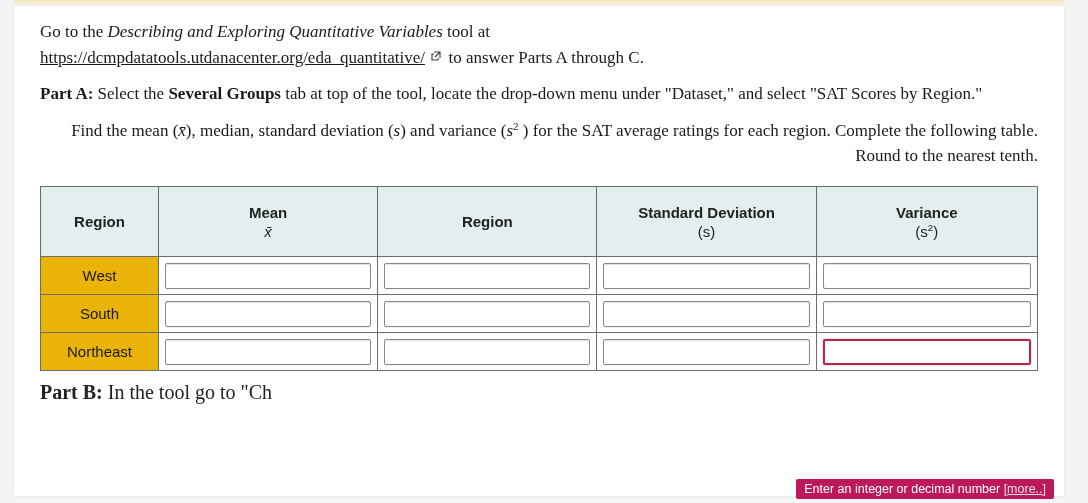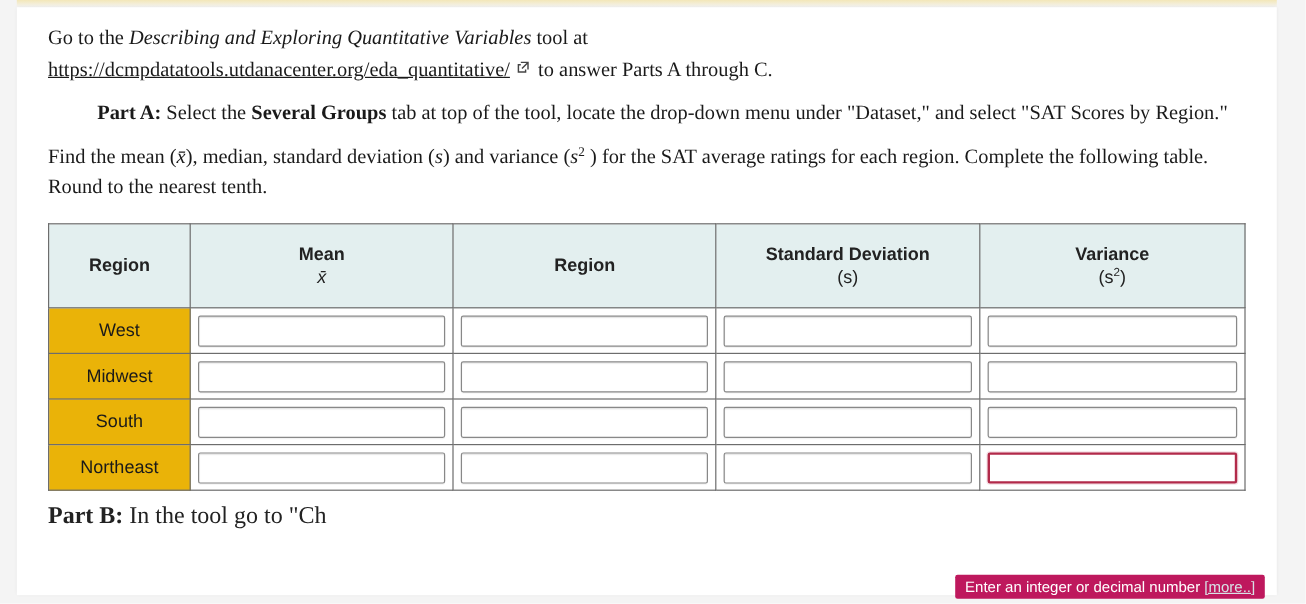--- a/index.html
+++ b/index.html
@@ -35,27 +35,27 @@
     .ext-icon {
       display: inline-block;
       width: 12px; height: 12px;
       vertical-align: 1px;
       margin: 0 2px 0 1px;
     }
     .part-a {
       font-size: 17px;
       line-height: 1.45;
       margin-bottom: 12px;
-      margin-left: 41px;
     }
     .part-a .label, .part-a .several, .part-a strong { font-weight: bold; }
     .find {
       font-size: 17px;
       line-height: 1.45;
       margin-bottom: 18px;
+      text-align: right;
     }
     .xbar { font-style: italic; position: relative; }
     .sup { font-size: 0.65em; position: relative; top: -0.55em; }
 
     table.data {
       border-collapse: collapse;
       width: 100%;
       font-family: Arial, Helvetica, sans-serif;
       font-size: 15px;
     }
@@ -164,27 +164,20 @@
     </thead>
     <tbody>
       <tr>
         <td class="row-label">West</td>
         <td class="cell"><input class="field" style=""></td>
         <td class="cell"><input class="field" style=""></td>
         <td class="cell"><input class="field" style=""></td>
         <td class="cell"><input class="field" style=""></td>
       </tr>
       <tr>
-        <td class="row-label">Midwest</td>
-        <td class="cell"><input class="field" style=""></td>
-        <td class="cell"><input class="field" style=""></td>
-        <td class="cell"><input class="field" style=""></td>
-        <td class="cell"><input class="field" style=""></td>
-      </tr>
-      <tr>
         <td class="row-label">South</td>
         <td class="cell"><input class="field" style=""></td>
         <td class="cell"><input class="field" style=""></td>
         <td class="cell"><input class="field" style=""></td>
         <td class="cell"><input class="field" style=""></td>
       </tr>
       <tr>
         <td class="row-label">Northeast</td>
         <td class="cell"><input class="field" style=""></td>
         <td class="cell"><input class="field" style=""></td>

